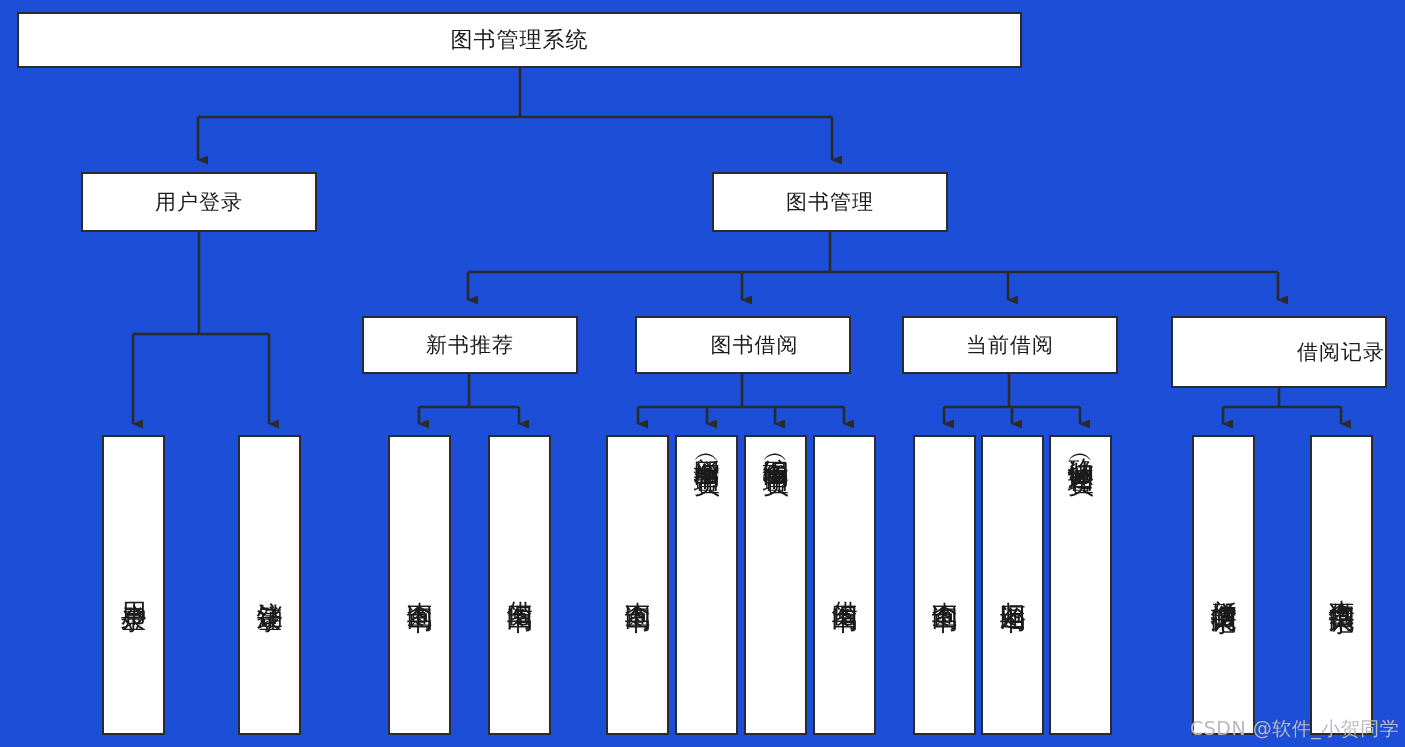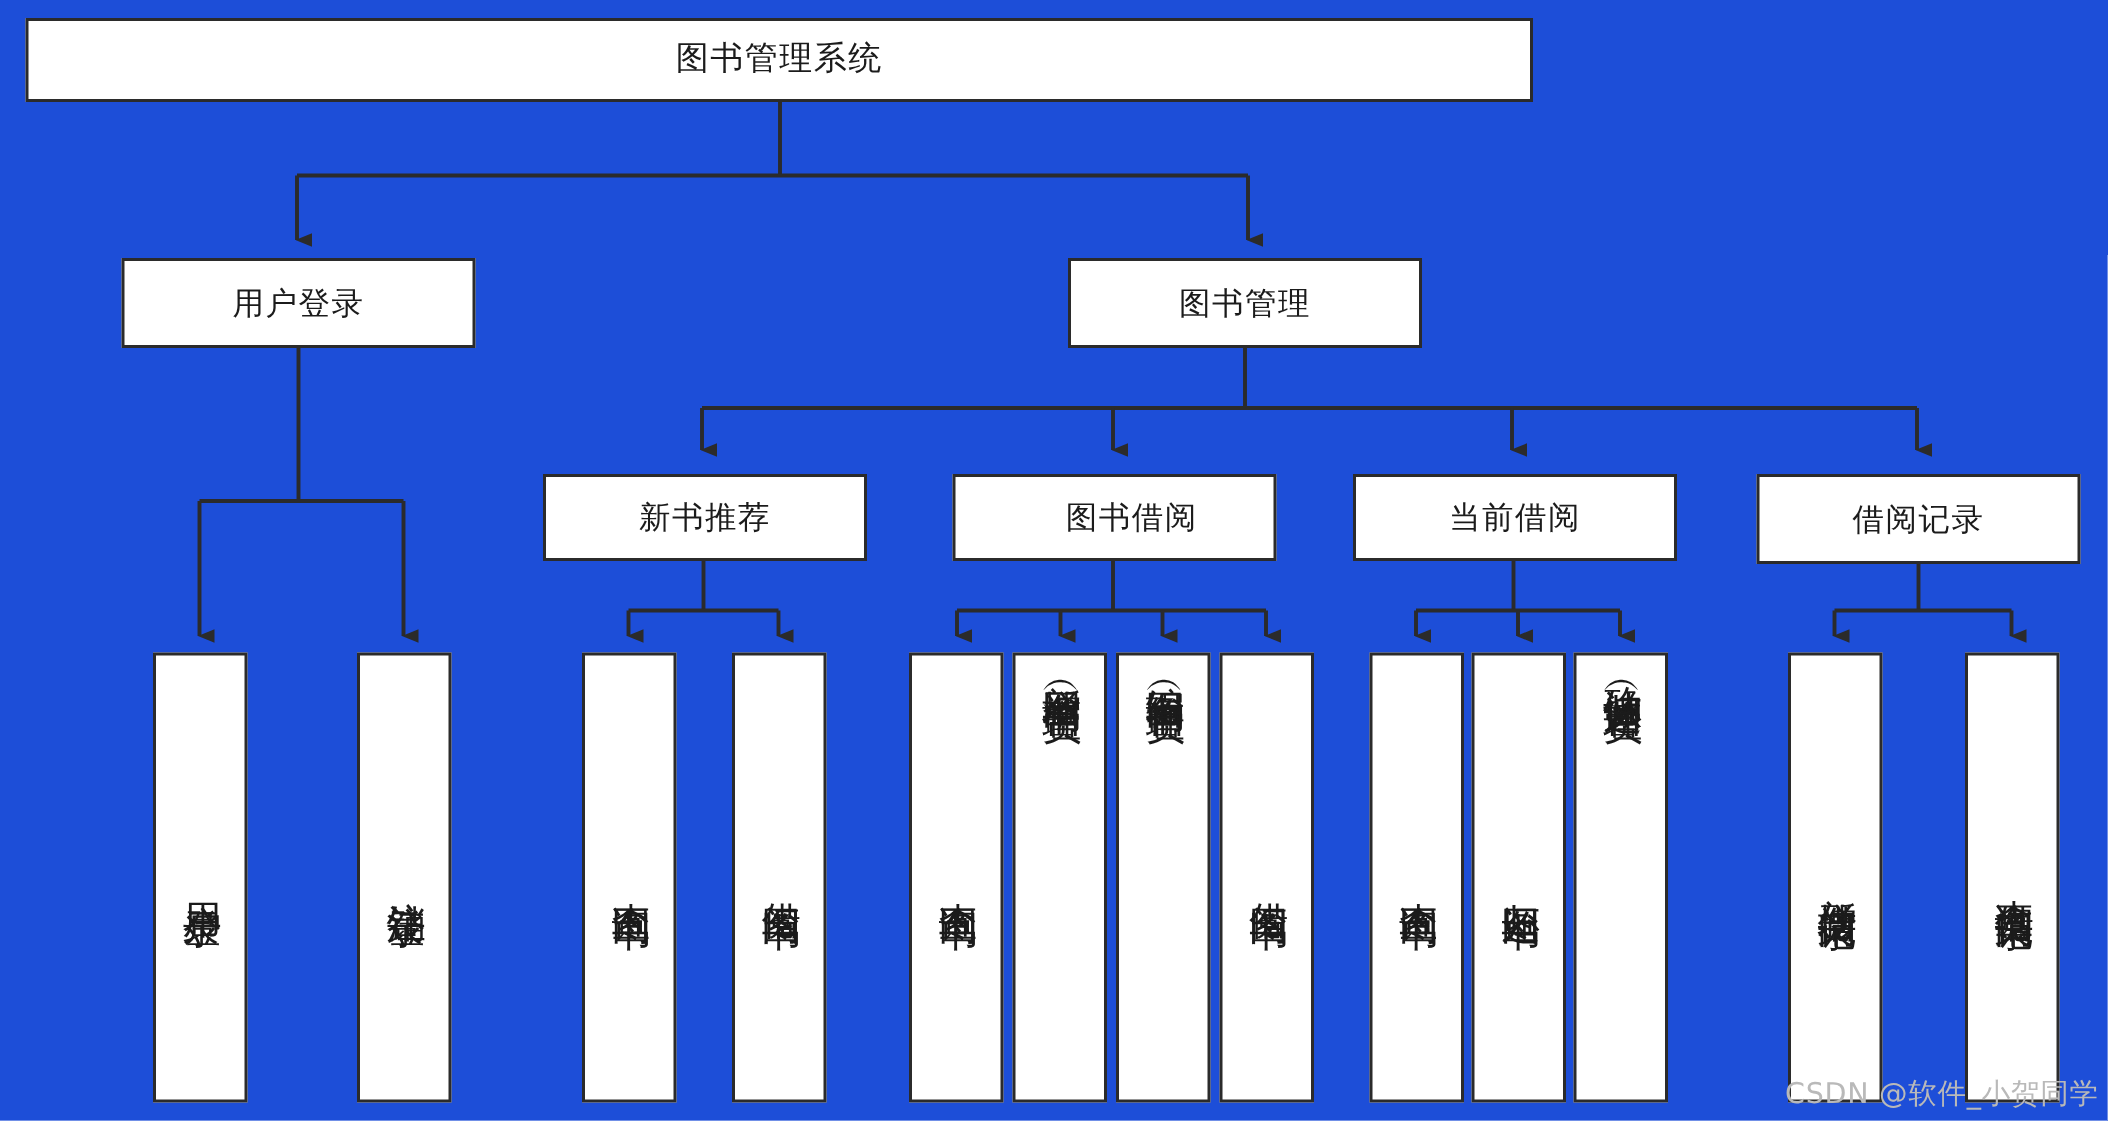--- a/index.html
+++ b/index.html
@@ -120,21 +120,21 @@
 
   <div class="node h" style="left:362px;top:316px;width:216px;height:58px;">
     <span class="lbl">新书推荐</span>
   </div>
   <div class="node h" style="left:635px;top:316px;width:216px;height:58px;padding-left:23px;">
     <span class="lbl">图书借阅</span>
   </div>
   <div class="node h" style="left:902px;top:316px;width:216px;height:58px;">
     <span class="lbl">当前借阅</span>
   </div>
-  <div class="node h" style="left:1171px;top:316px;width:216px;height:60px;">
+  <div class="node h" style="left:1171px;top:316px;width:216px;height:72px;justify-content:flex-end;">
     <span class="lbl">借阅记录</span>
   </div>
 
   <div class="node v mid" style="left:102px;top:435px;width:63px;height:300px;">
     <span class="lbl">用户登录</span>
   </div>
   <div class="node v mid" style="left:238px;top:435px;width:63px;height:300px;">
     <span class="lbl">注销登录</span>
   </div>
 

